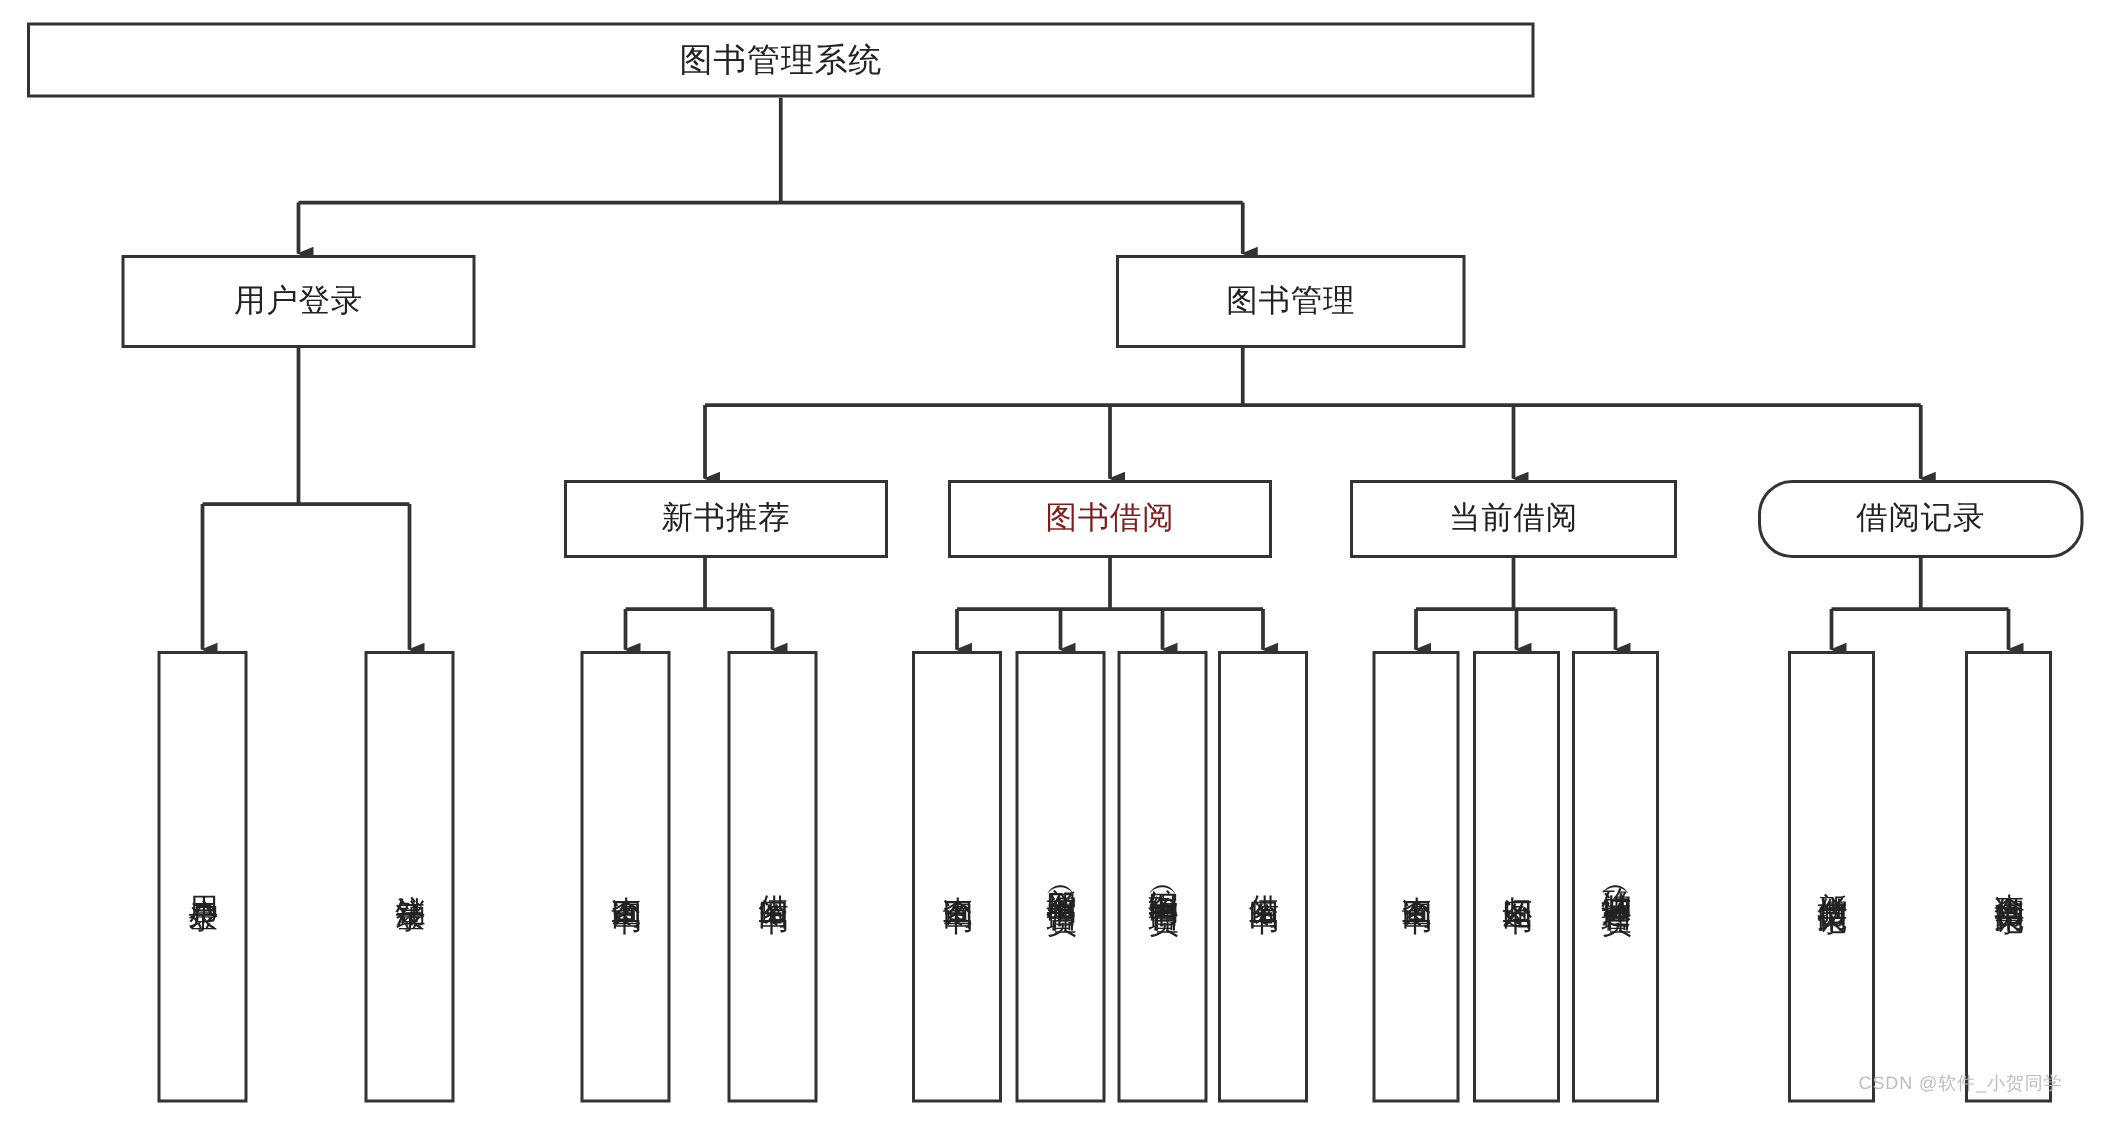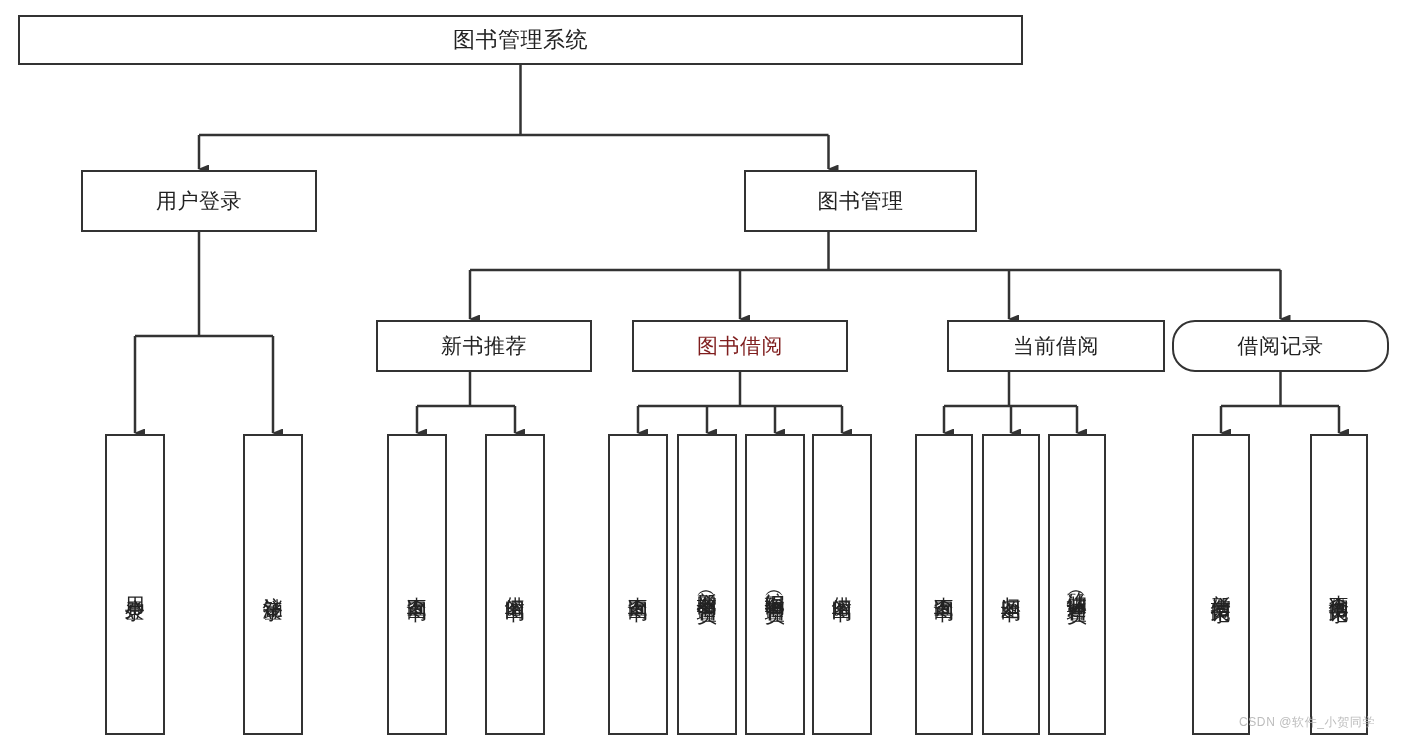--- a/index.html
+++ b/index.html
@@ -120,21 +120,21 @@
       </div>
       <div class="node" style="left: 744px; top: 170px; width: 233px; height: 62px; border-color: rgb(51, 51, 51); background: rgb(255, 255, 255); justify-content: center;">
         <span class="node-label" style="color: rgb(34, 34, 34);">图书管理</span>
       </div>
       <div class="node" style="left: 376px; top: 320px; width: 216px; height: 52px; border-color: rgb(51, 51, 51); background: rgb(255, 255, 255);">
         <span class="node-label" style="color: rgb(34, 34, 34);">新书推荐</span>
       </div>
       <div class="node" style="left: 632px; top: 320px; width: 216px; height: 52px; border-color: rgb(51, 51, 51); background: rgb(255, 255, 255);">
         <span class="node-label" style="color: #7f1d1d;">图书借阅</span>
       </div>
-      <div class="node" style="left: 947px; top: 320px; width: 218px; height: 52px; border-color: rgb(51, 51, 51); background: rgb(255, 255, 255);">
+      <div class="node" style="left: 900px; top: 320px; width: 218px; height: 52px; border-color: rgb(51, 51, 51); background: rgb(255, 255, 255);">
         <span class="node-label" style="color: rgb(34, 34, 34);">当前借阅</span>
       </div>
       <div class="node" style="left: 1172px; top: 320px; width: 217px; height: 52px; border-color: rgb(51, 51, 51); background: rgb(255, 255, 255); border-radius: 23px;">
         <span class="node-label" style="color: rgb(34, 34, 34);">借阅记录</span>
       </div>
       <div class="node vertical" style="left: 105px; top: 434px; width: 60px; height: 301px; border-color: rgb(51, 51, 51); background: rgb(255, 255, 255);">
         <span class="node-label" style="color: rgb(34, 34, 34);">用户登录</span>
       </div>
       <div class="node vertical" style="left: 243px; top: 434px; width: 60px; height: 301px; border-color: rgb(51, 51, 51); background: rgb(255, 255, 255);">
         <span class="node-label" style="color: rgb(34, 34, 34);">注销登录</span>

